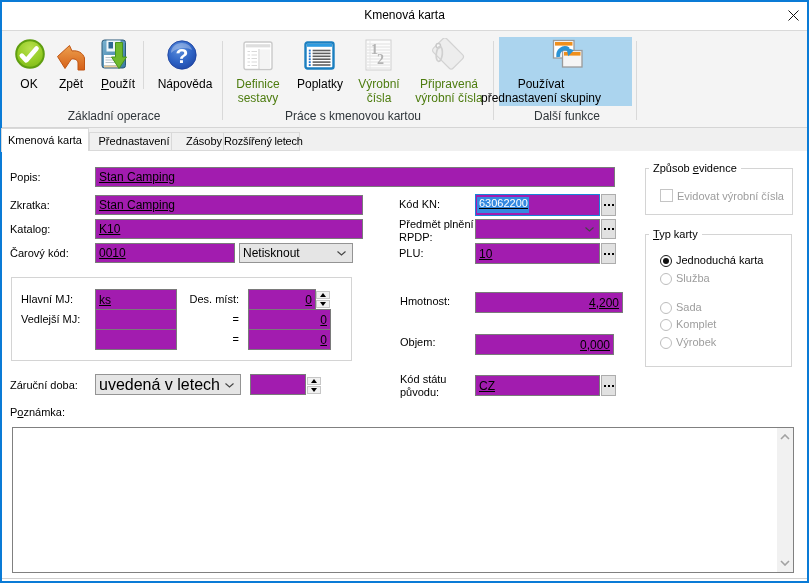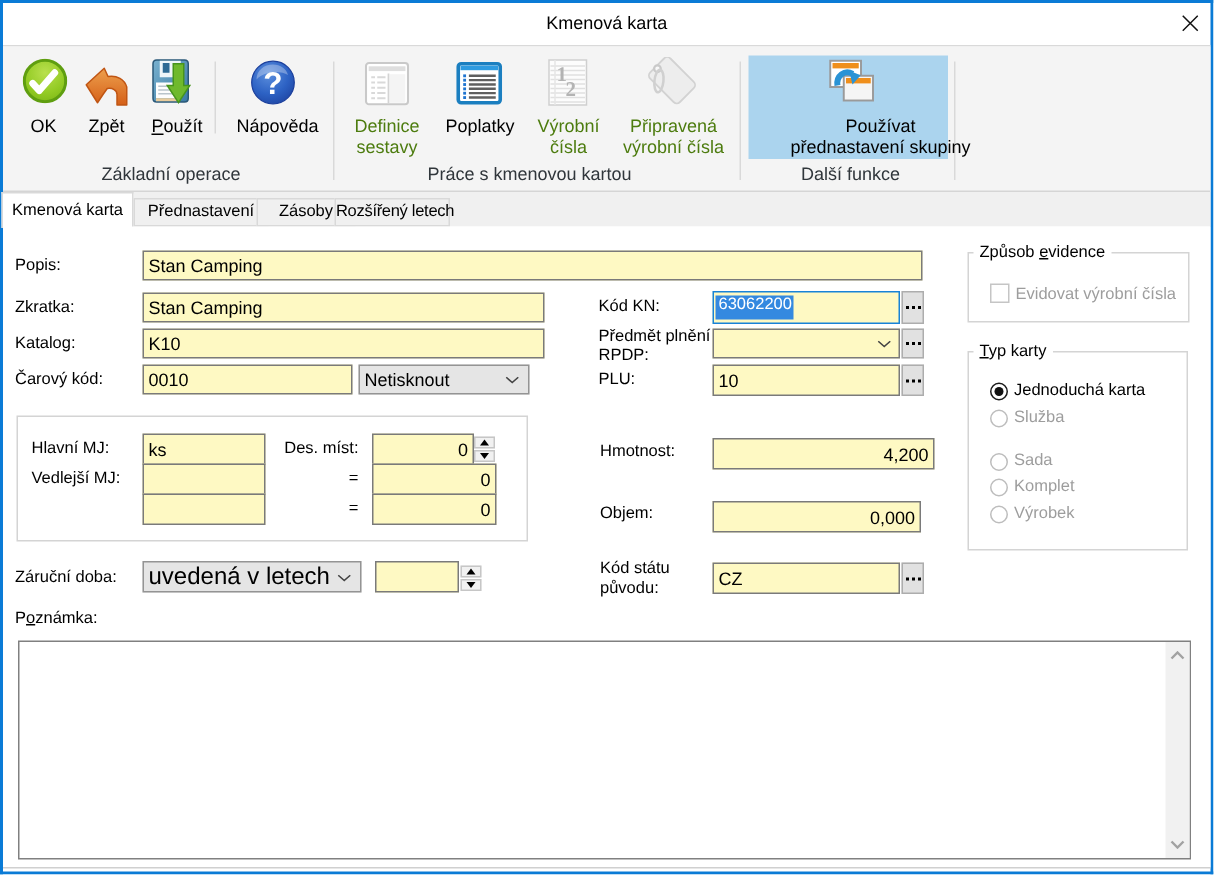--- a/index.html
+++ b/index.html
@@ -23,21 +23,21 @@
 .glbl { position:absolute; top:78px; text-align:center; white-space:nowrap; transform:translateX(-50%); color:#30363b; }
 #hl { left:497px; top:6px; width:133px; height:69px; background:#abd4ee; }
 
 #tabstrip { left:2px; top:128px; width:805px; height:23px; background:#f0f0f0; }
 .tab { position:absolute; top:4px; height:19px; background:#f0f0f0; border:1px solid #d9d9d9; line-height:17px; font-size:11px; text-align:center; white-space:nowrap; }
 #tab0 { left:-1px; top:0; height:24px; width:88px; background:#fff; border-bottom:none; line-height:23px; }
 
 #content { left:2px; top:151px; width:805px; height:427px; background:#fff; }
 .lbl { position:absolute; white-space:nowrap; line-height:13px; font-size:11px; }
 .rlbl { position:absolute; white-space:nowrap; text-align:right; line-height:13px; font-size:11px; }
-.inp { position:absolute; border:1px solid #7a7a7a; background:#fef9c3; display:flex; align-items:center; padding:0 3px; overflow:hidden; white-space:nowrap; }
+.inp { position:absolute; border:1px solid #7a7a7a; background:#a21caf; display:flex; align-items:center; padding:0 3px; overflow:hidden; white-space:nowrap;text-decoration:underline; }
 .inp.num { justify-content:flex-end; }
 .combo { position:absolute; border:1px solid #949494; background:#e5e5e5; padding:0 3px; overflow:hidden; white-space:nowrap; }
 .chev { position:absolute; width:9px; height:5px; }
 .dots { position:absolute; width:15px; background:#e1e1e1; border:1px solid #adadad; }
 .dots::after { content:""; position:absolute; left:50%; top:50%; width:2px; height:2px; background:#000; transform:translate(-5px,-1px); box-shadow:4px 0 #000, 8px 0 #000; }
 .grp { position:absolute; border:1px solid #d4d4d4; }
 .gcap { position:absolute; top:-7px; left:3px; background:#fff; padding:0 4px; line-height:13px; font-size:11px; }
 .u { text-decoration:underline; }
 .lbl.dis { color:#9d9d9d; }
 .sb { position:absolute; background:#f1f1f1; border:1px solid #c6c6c6; }
@@ -169,21 +169,21 @@
   </svg>
 
   <div class="tlbl" style="left:27px;top:46px">OK</div>
   <div class="tlbl" style="left:69px;top:46px">Zpět</div>
   <div class="tlbl" style="left:116px;top:46px"><span class="u">P</span>oužít</div>
   <div class="tlbl" style="left:183px;top:46px">Nápověda</div>
   <div class="tlbl dis" style="left:256px;top:46px">Definice<br>sestavy</div>
   <div class="tlbl" style="left:318px;top:46px">Poplatky</div>
   <div class="tlbl dis" style="left:377px;top:46px">Výrobní<br>čísla</div>
   <div class="tlbl dis" style="left:447px;top:46px">Připravená<br>výrobní čísla</div>
-  <div class="tlbl" style="left:585px;top:46px">Používat<br>přednastavení skupiny</div>
+  <div class="tlbl" style="left:539px;top:46px">Používat<br>přednastavení skupiny</div>
   <div class="glbl" style="left:112px">Základní operace</div>
   <div class="glbl" style="left:351px">Práce s kmenovou kartou</div>
   <div class="glbl" style="left:565px">Další funkce</div>
 </div>
 
 <div class="abs" id="tabstrip">
   <div class="tab" id="tab0">Kmenová karta</div>
   <div class="tab" style="left:87px;width:90px">Přednastavení</div>
   <div class="tab" style="left:169px;width:66px">Zásoby</div>
   <div class="tab" style="left:221px;width:77px;letter-spacing:-0.2px">Rozšířený letech</div>

